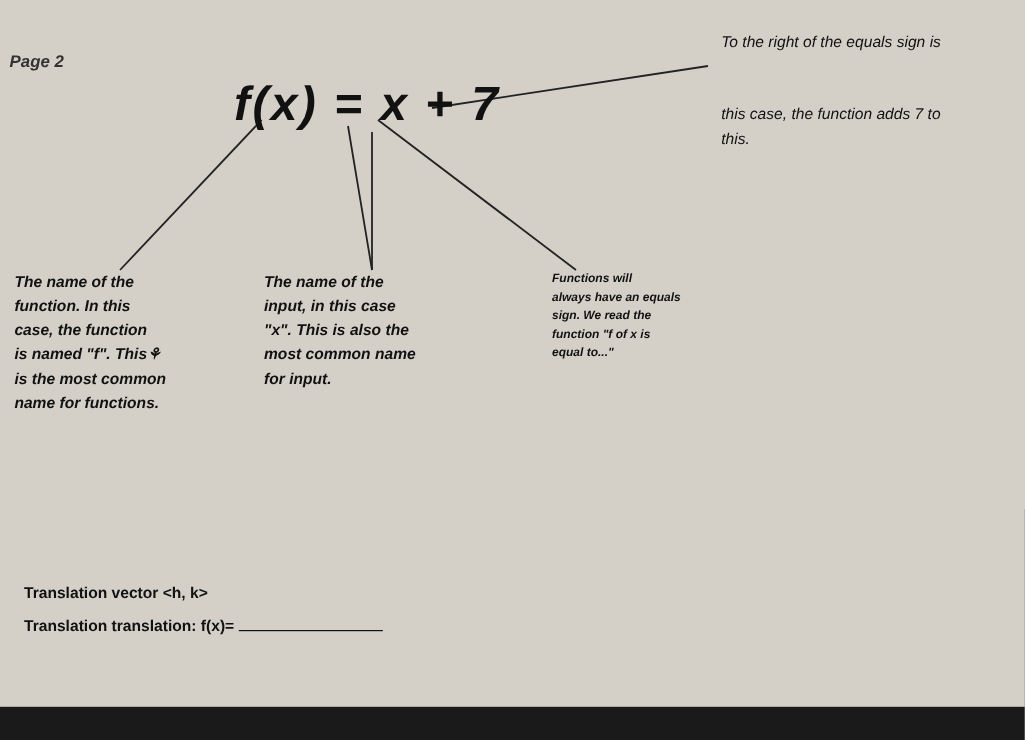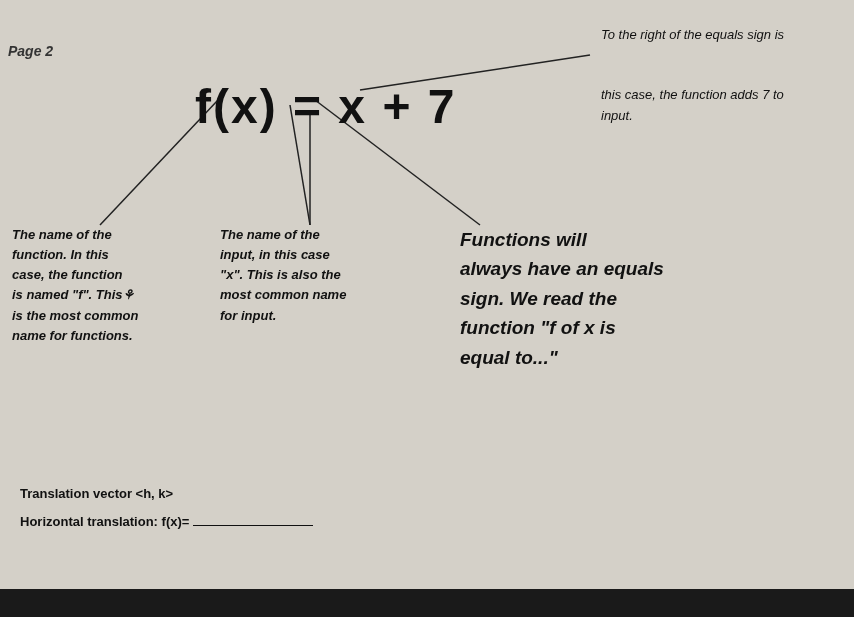--- a/index.html
+++ b/index.html
@@ -82,59 +82,59 @@
 
     <line x1="290" y1="105" x2="310" y2="225" stroke="#222" stroke-width="1.5"></line>
 
     <line x1="315" y1="100" x2="480" y2="225" stroke="#222" stroke-width="1.5"></line>
 
     <line x1="360" y1="90" x2="590" y2="55" stroke="#222" stroke-width="1.5"></line>
 
     <line x1="310" y1="110" x2="310" y2="225" stroke="#222" stroke-width="1.5"></line>
   </svg>
 
-  <div style="position:absolute; top:79px; left:195px; font-size:48px; font-weight:bold; color:#111; letter-spacing:2px;">
+  <div style="position:absolute; top:65px; left:195px; font-size:40px; font-weight:bold; font-style:italic; color:#111; letter-spacing:2px;">
     <span>f(x) = x + 7</span>
   </div>
 
   <div style="position:absolute; top:25px; right:8px; width:245px; font-size:13px; color:#111; font-style:italic; font-weight:normal; line-height:1.55;">
     <span>To the right of the equals sign is</span><br>
     <br>
     <br>
     <span>this case, the function adds 7 to</span><br>
-    <span>input.</span>
+    <span>this.</span>
   </div>
 
   <div style="position:absolute; top:225px; left:12px; width:195px; font-size:13px; color:#111; font-style:italic; font-weight:bold; line-height:1.55;">
     The name of the<br>
     function. In this<br>
     case, the function<br>
     is named "f". This⚘<br>
     is the most common<br>
     name for functions.
   </div>
 
   <div style="position:absolute; top:225px; left:220px; width:210px; font-size:13px; color:#111; font-style:italic; font-weight:bold; line-height:1.55;">
     The name of the<br>
     input, in this case<br>
     "x". This is also the<br>
     most common name<br>
     for input.
   </div>
 
-  <div style="position:absolute; top:225px; left:460px; width:220px; font-size:19px; color:#111; font-style:italic; font-weight:bold; line-height:1.55;">
+  <div style="position:absolute; top:225px; left:460px; width:220px; font-size:10px; color:#111; font-style:italic; font-weight:bold; line-height:1.55;">
     Functions will<br>
     always have an equals<br>
     sign. We read the<br>
     function "f of x is<br>
     equal to..."
   </div>
 
   <div class="bottom-section">
     <div>Translation vector &lt;h, k&gt;</div>
     <div>
-      <span>Horizontal translation: f(x)=</span><span class="underline-field"></span>
+      <span>Translation translation: f(x)=</span><span class="underline-field"></span>
     </div>
   </div>
 
   <div class="bottom-bar"></div>
 
 </div>
 
 </body></html>

